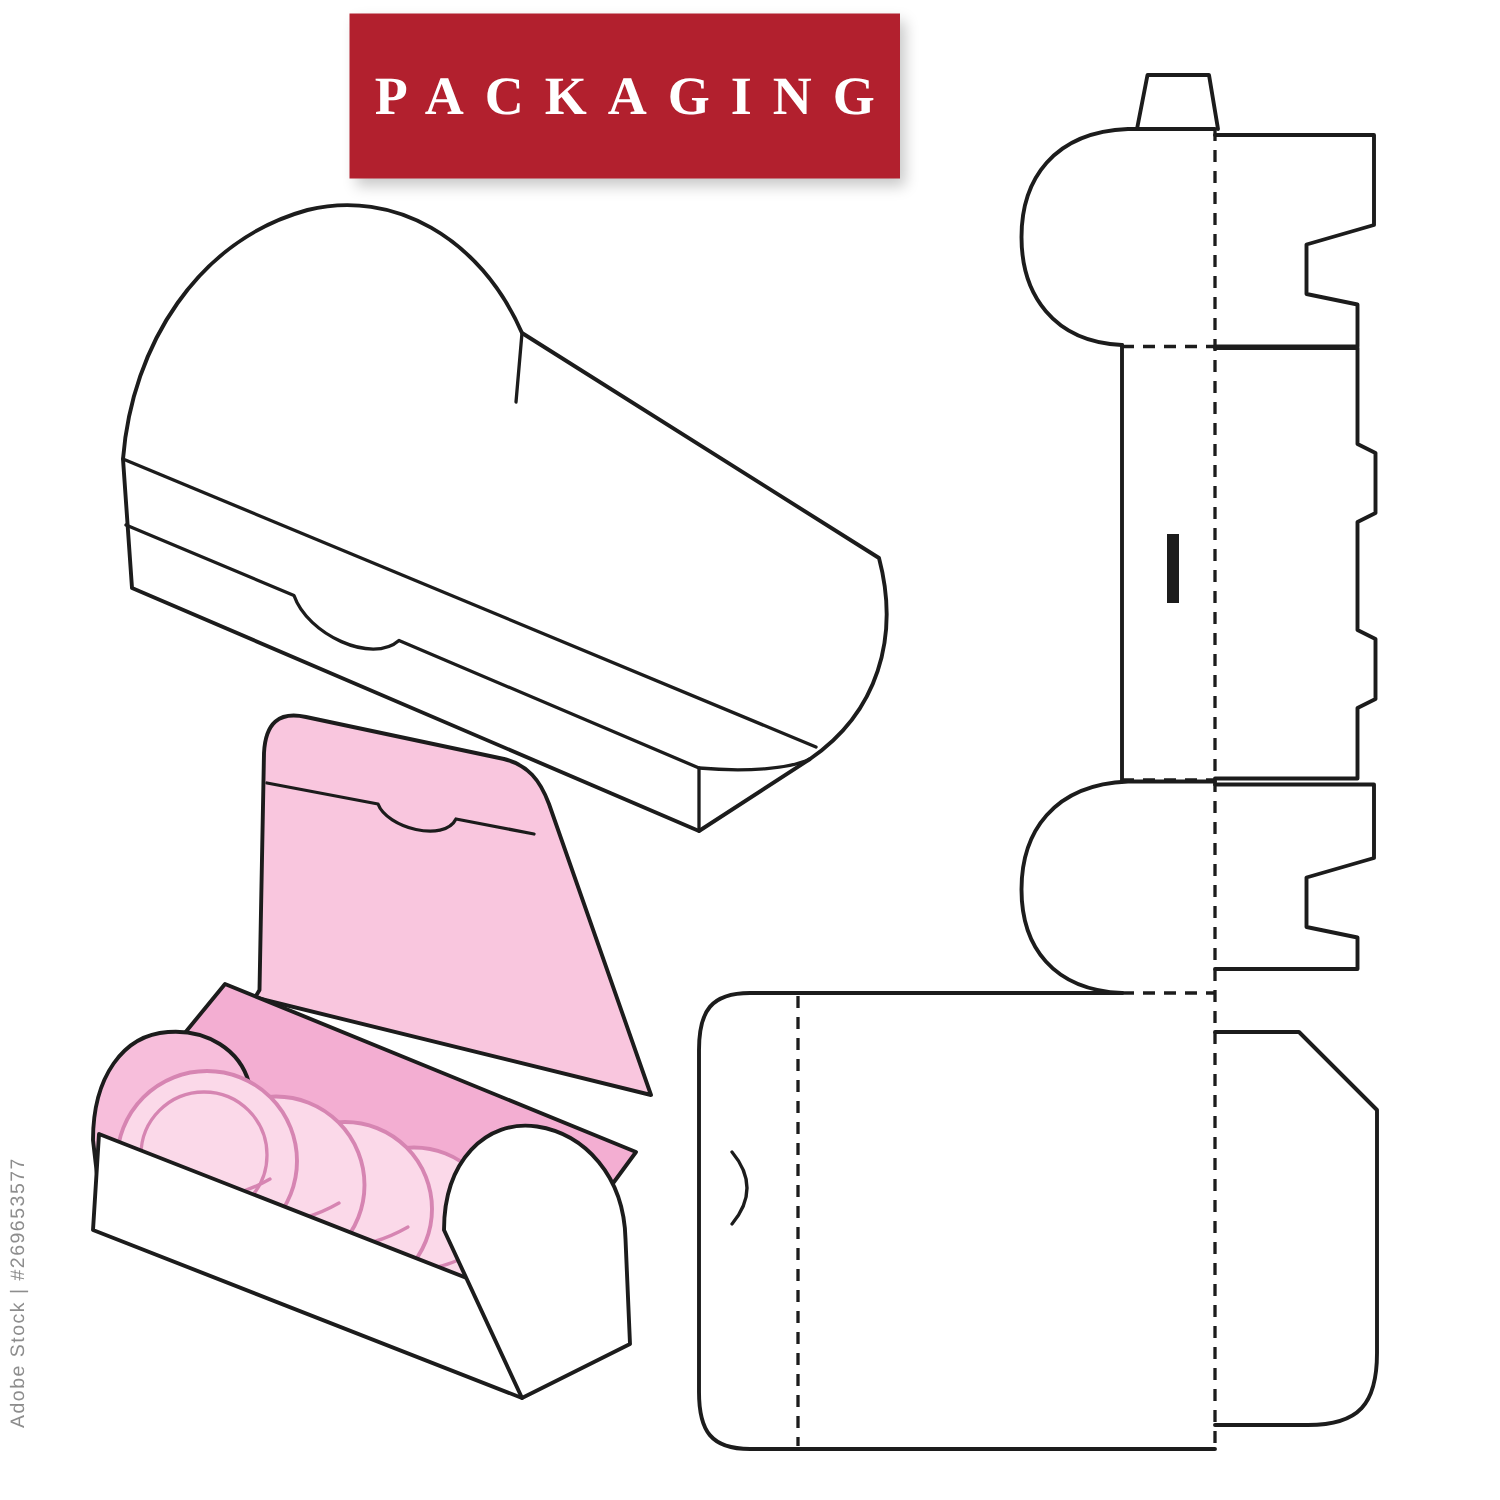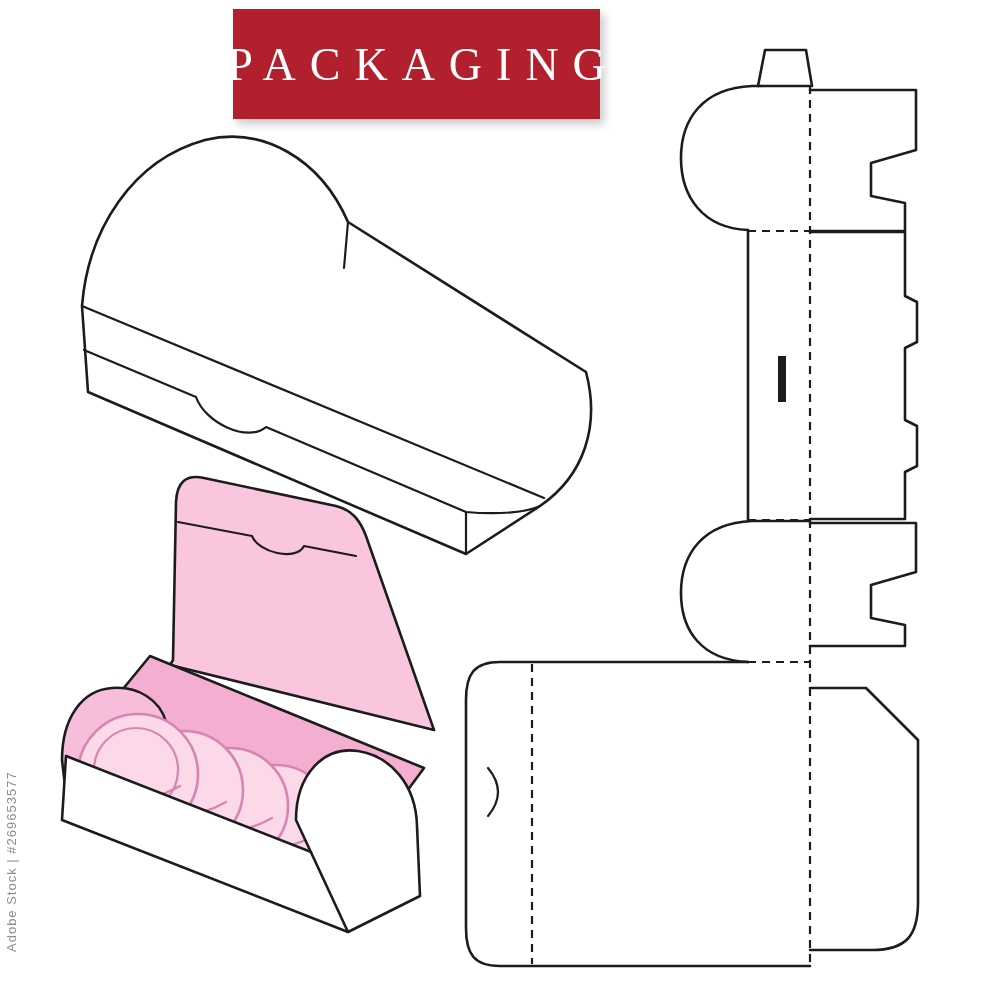--- a/index.html
+++ b/index.html
@@ -12,21 +12,21 @@
   }
   .banner {
     position:absolute; left:233px; top:9px; width:367px; height:110px;
     background:var(--banner-red,#b2202e);
     display:flex; align-items:center; justify-content:center;
     box-shadow:4px 5px 9px rgba(0,0,0,0.22);
   }
   .banner-label {
     color:var(--banner-text,#fff);
     font-family:"Liberation Serif", serif;
-    font-size:46px; font-weight:400;
+    font-size:36px; font-weight:700;
     letter-spacing:14px; padding-left:14px;
     white-space:nowrap;
   }
   svg.artwork { position:absolute; left:0; top:0; }
   .ln  { fill:none; stroke:var(--outline,#1c1c1c); stroke-width:2.6; stroke-linejoin:round; stroke-linecap:round; }
   .thin{ fill:none; stroke:var(--outline,#1c1c1c); stroke-width:2.2; stroke-linejoin:round; stroke-linecap:round; }
   .dash{ fill:none; stroke:var(--outline,#1c1c1c); stroke-width:2.2; stroke-dasharray:8 6; }
   .fill-paper { fill:var(--paper,#fff); }
   .fill-flap  { fill:var(--pink-flap,#f9c6de); }
   .fill-int   { fill:var(--pink-interior,#f3aed2); }

